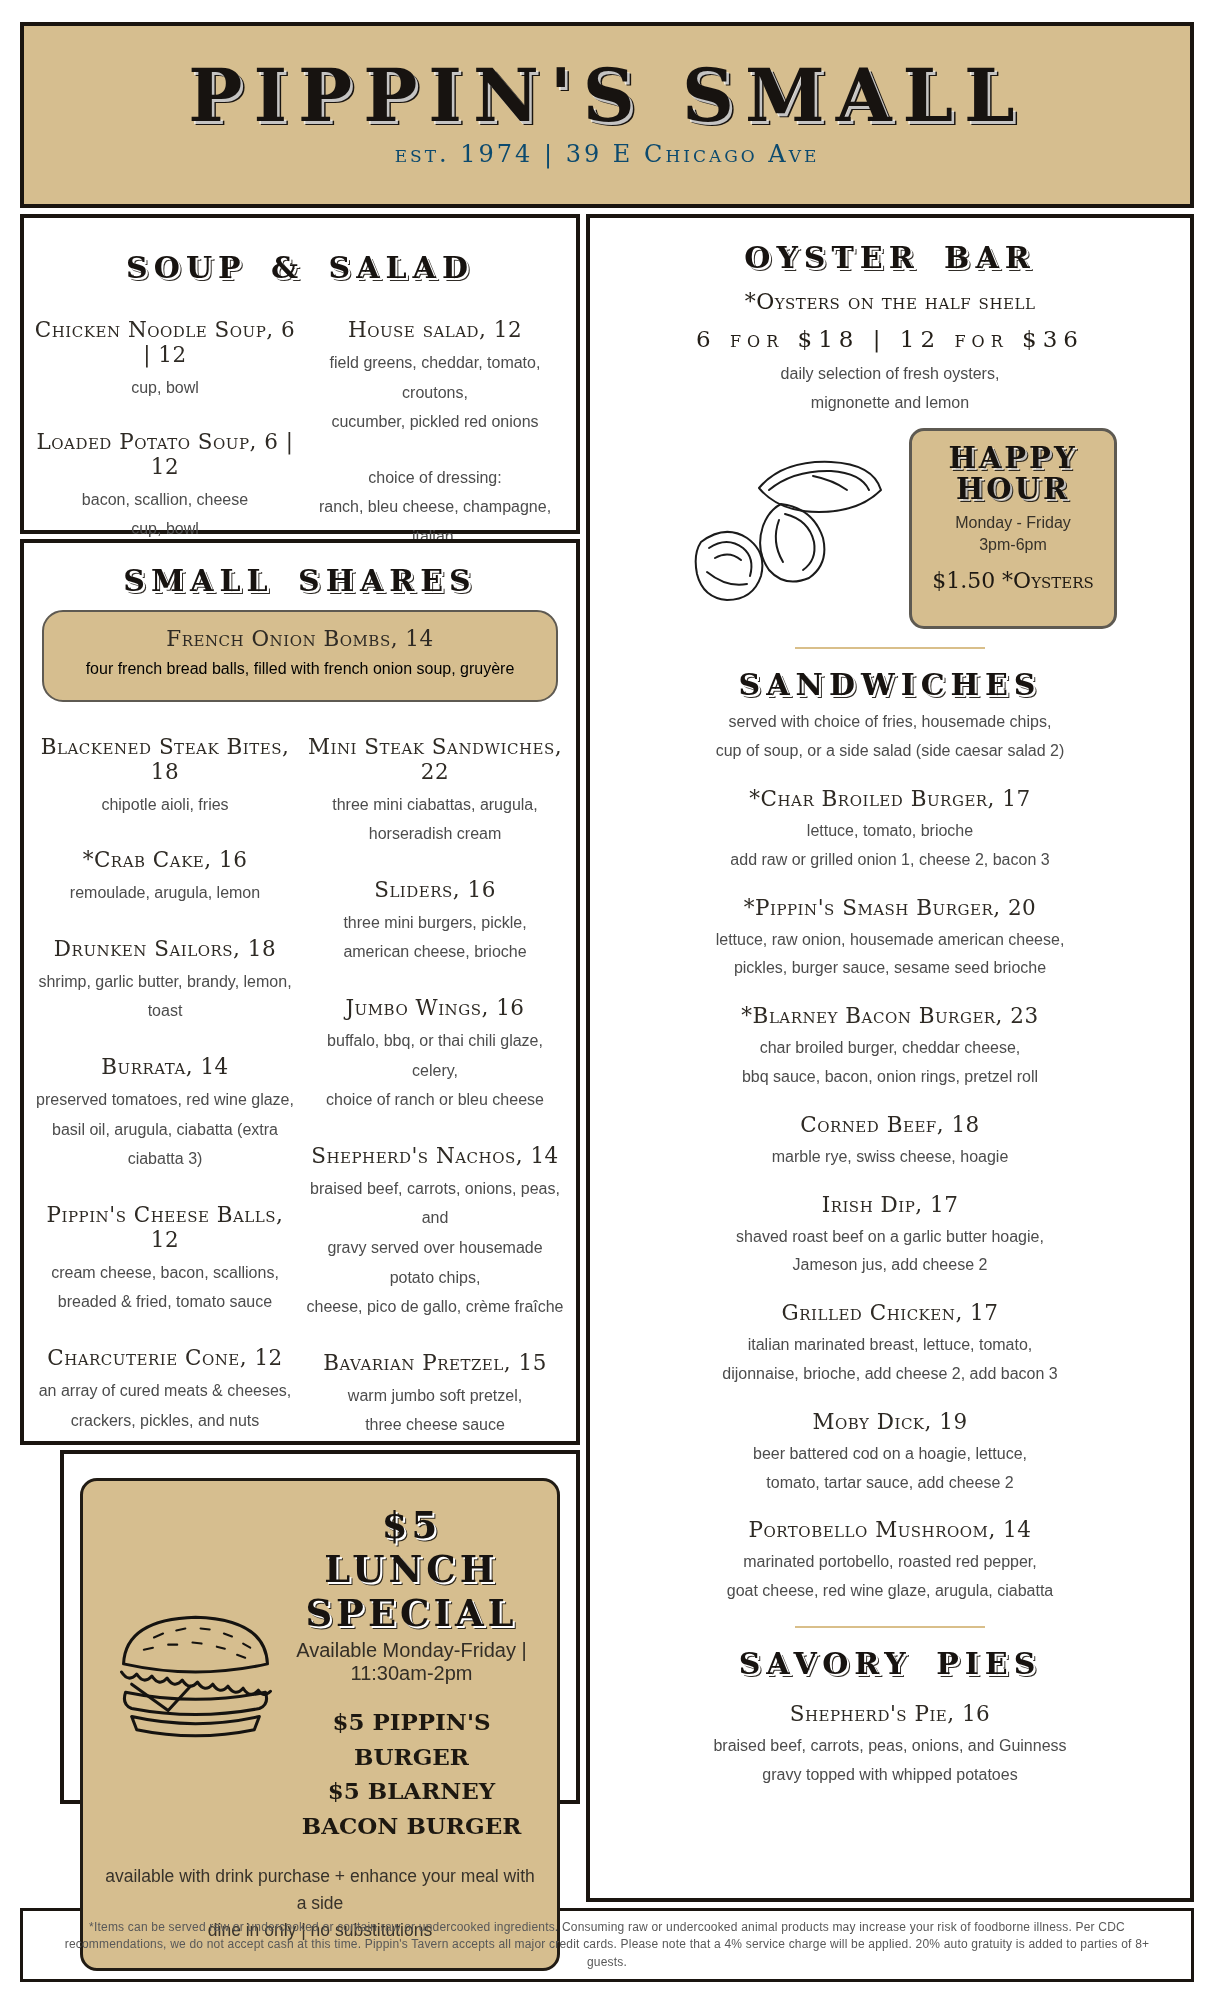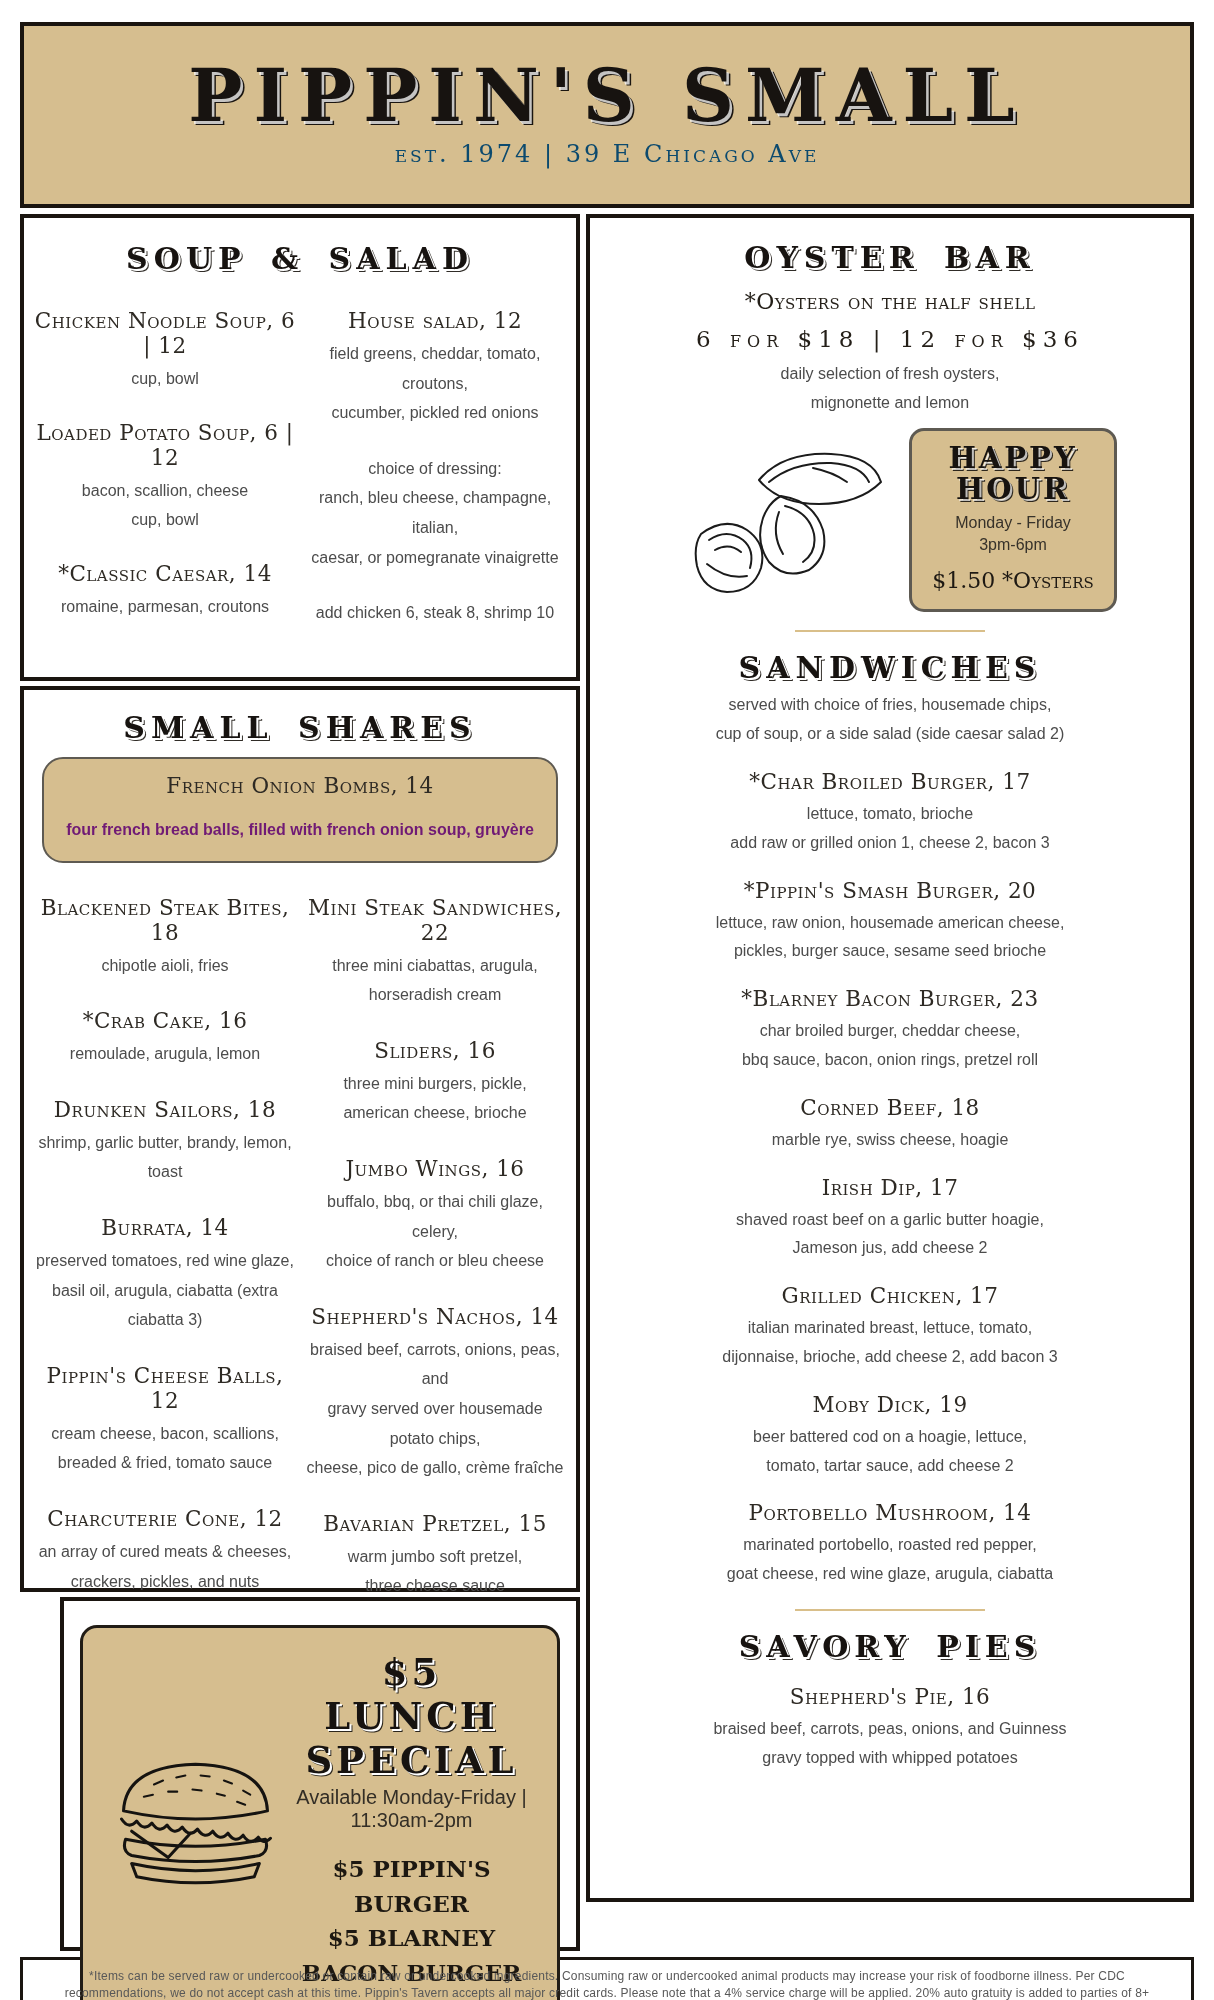--- a/index.html
+++ b/index.html
@@ -24,21 +24,21 @@
   .tagline {
     font-family: "DejaVu Serif", serif; font-variant: small-caps;
     font-size: 24px; letter-spacing: 3px; color: #0c4a6e;
   }
 
   
   .columns { display: flex; gap: 6px; margin-top: 6px; }
   .col-left { width: 560px; display: flex; flex-direction: column; gap: 5px; }
   .col-right { flex: 1; }
   .box { border: 4px solid #1a1510; background: #fff; }
-  .soup-box   { height: 467px; padding: 7px 6px; }
+  .soup-box   { height: 320px; padding: 16px 6px; }
   .shares-box { height: 906px; padding: 4px 6px; }
   .lunch-outer{ height: 354px; margin-left: 40px; }
   .right-box  { height: 1688px; padding: 6px 10px; }
 
   
   .sec-title {
     font-family: "DejaVu Serif", serif; font-weight: 700; text-align: center;
     font-size: 30px; letter-spacing: 6px; word-spacing: 8px; color: #171310;
     text-shadow: 2px 2px 0 #ffffff, 3px 3px 0 rgba(26,21,16,0.9);
     margin: 16px 0 6px 0;
@@ -56,35 +56,35 @@
   .subcol { flex: 1; }
 
   
   .soup-box .mi { margin: 26px 4px; }
 
   
   .tan-card {
     background: #d6be8f; border: 2.5px solid #5e5a52; border-radius: 15px;
   }
   .feature-card { margin: 12px 12px 4px 12px; padding: 14px 10px 16px 10px; text-align: center; border-radius: 21px; }
-  .feature-card .mi-desc { color: #701a75; margin-top: 17px; font-weight: bold; }
+  .feature-card .mi-desc { color: #000000; margin-top: 3px; }
   .shares-box .mi { margin: 28px 4px; }
 
   
   .ob-head {
     font-family: "DejaVu Serif", serif; font-variant: small-caps; text-align: center;
     font-size: 22px; color: #241f18; margin-top: 14px; letter-spacing: 0.5px;
   }
   .ob-price {
     font-family: "DejaVu Serif", serif; font-variant: small-caps; text-align: center;
     font-size: 23px; letter-spacing: 6px; color: #241f18; margin-top: 12px;
   }
   .ob-desc { margin-top: 8px; }
   .ob-row { display: flex; align-items: center; justify-content: center; gap: 16px; margin: 10px 0 14px 0; }
-  .hh-card { width: 208px; padding: 12px 6px 16px 6px; text-align: center; border-width: 3px; }
+  .hh-card { width: 208px; padding: 12px 6px 33px 6px; text-align: center; border-width: 3px; }
   .hh-title {
     font-family: "DejaVu Serif", serif; font-weight: 700; font-size: 29px;
     letter-spacing: 3px; line-height: 1.08; color: #171310; white-space: pre-line;
     text-shadow: 2px 2px 0 rgba(255,255,255,0.7), 3px 3px 0 rgba(26,21,16,0.9);
   }
   .hh-lines { font-size: 16px; color: #37322a; line-height: 1.35; margin-top: 7px; white-space: pre-line; }
   .hh-price {
     font-family: "DejaVu Serif", serif; font-variant: small-caps;
     font-size: 22px; color: #1e1913; margin-top: 13px;
   }

